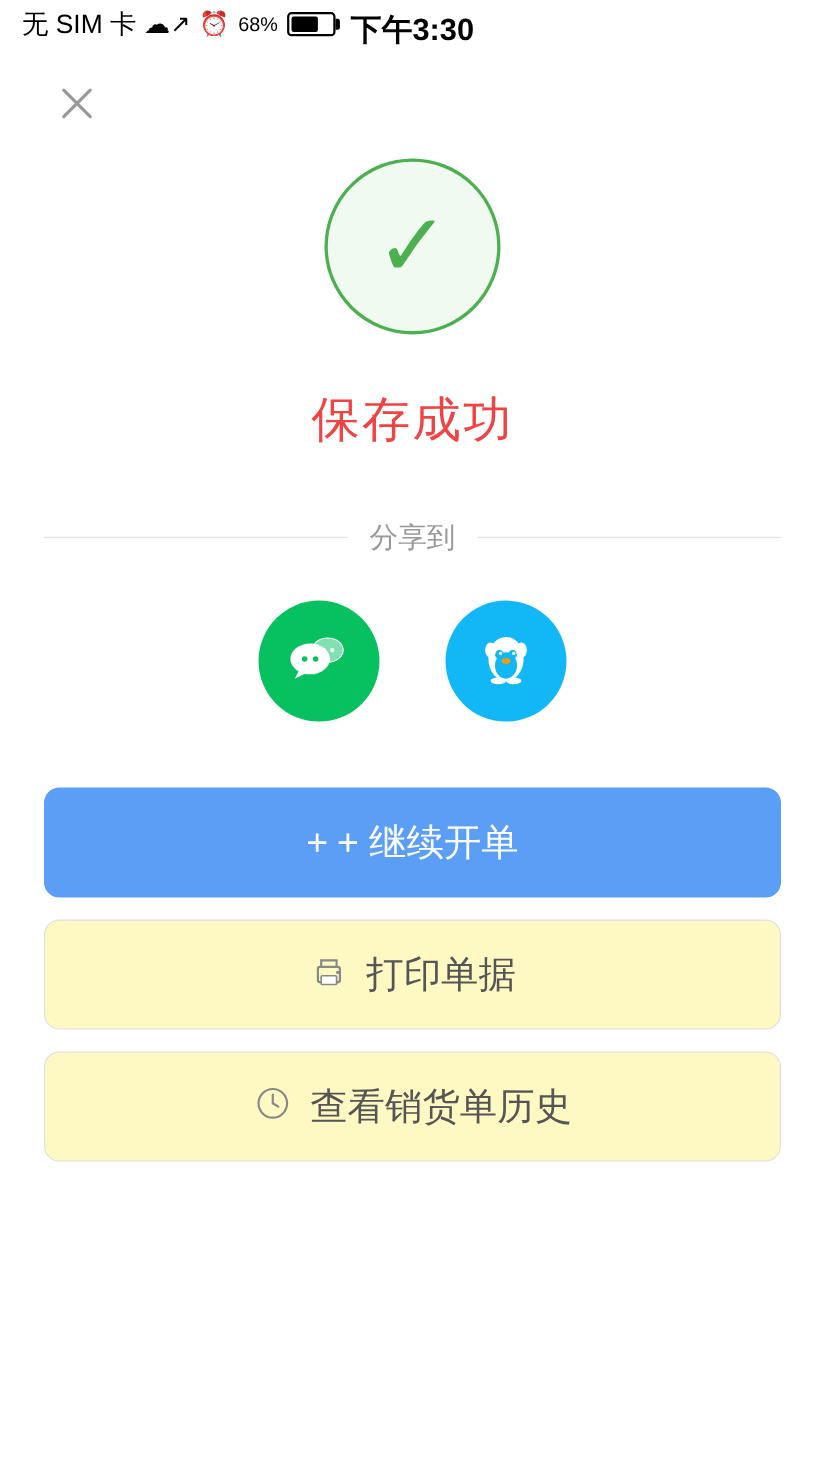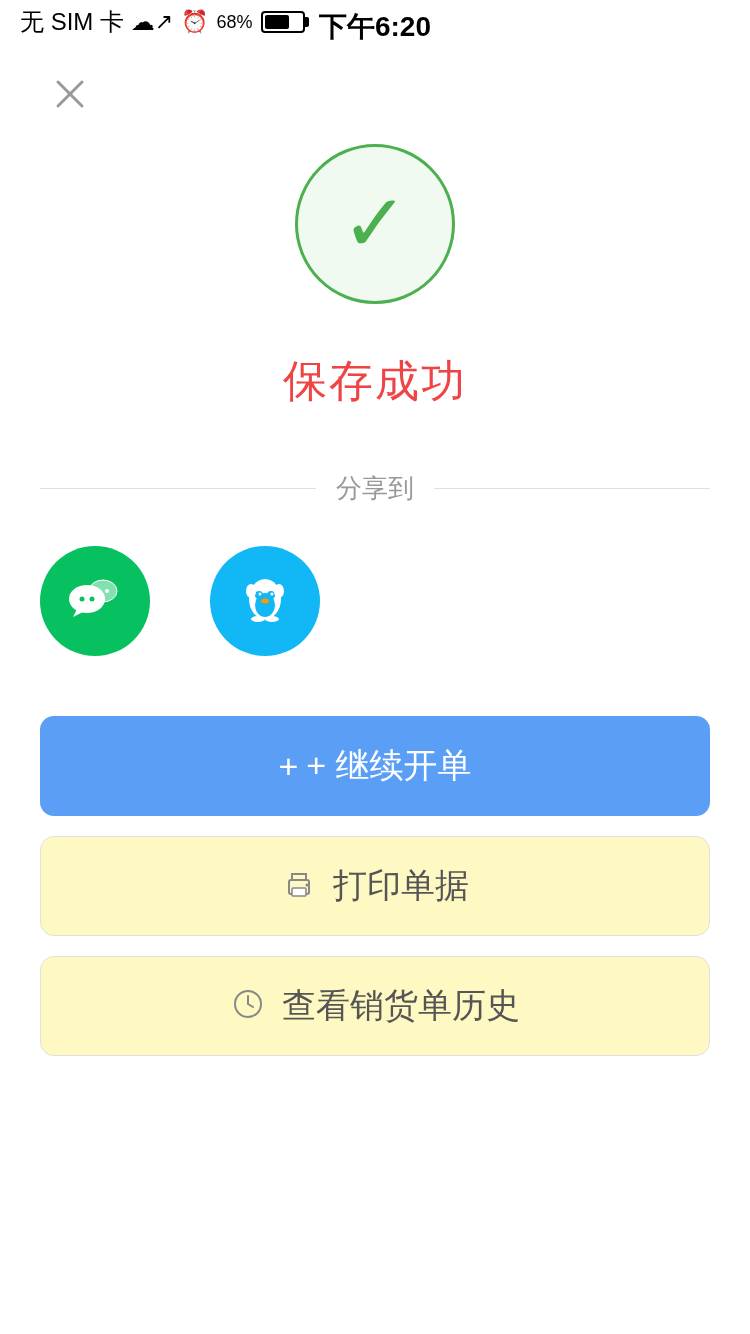--- a/index.html
+++ b/index.html
@@ -132,21 +132,21 @@
       color: #ef4444;
       letter-spacing: 2px;
     }
 
     
     .share-section {
       width: 100%;
       margin-top: 60px;
       display: flex;
       flex-direction: column;
-      align-items: flex-start;
+      align-items: center;
     }
     .share-divider {
       width: 100%;
       display: flex;
       align-items: center;
       gap: 20px;
       margin-bottom: 40px;
     }
     .divider-line {
       flex: 1;
@@ -212,21 +212,21 @@
       line-height: 1;
     }
   </style>
 </head>
 <body>
 
 <div class="status-bar">
   <div class="status-left">
     <span style="font-size:24px;">无 SIM 卡 ☁</span>
   </div>
-  <div class="status-center">下午6:20</div>
+  <div class="status-center">下午3:30</div>
   <div class="status-right">
     <span style="font-size:22px;">↗</span>
     <span style="font-size:22px;">⏰</span>
     <span style="font-size:18px;">68%</span>
     <div class="battery-icon">
       <div class="battery-fill"></div>
     </div>
   </div>
 </div>
 

